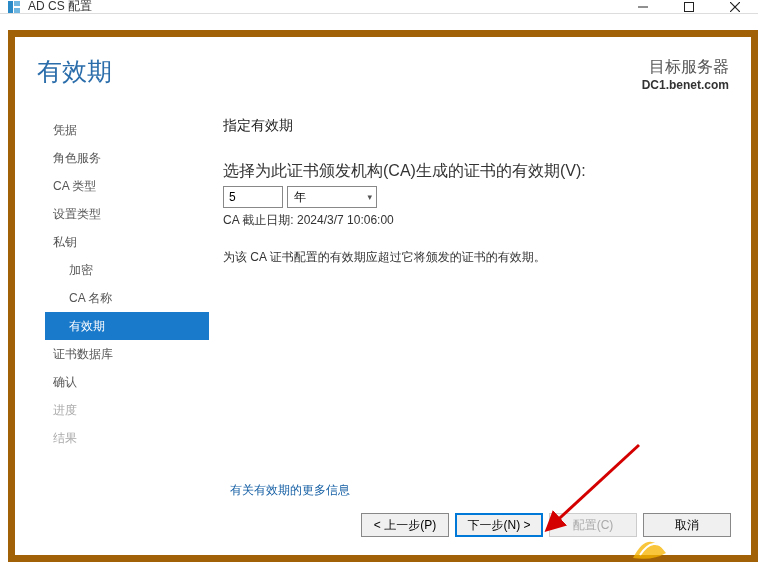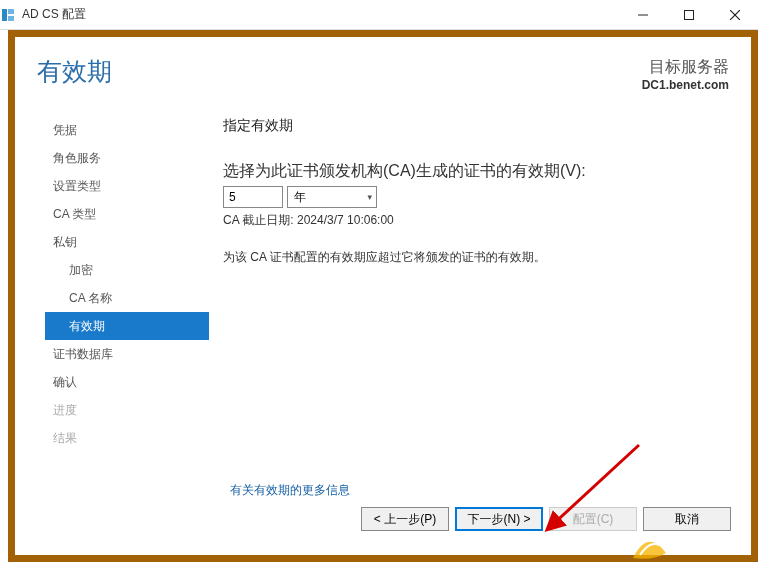--- a/index.html
+++ b/index.html
@@ -6,24 +6,25 @@
     body {
       font-family: "Microsoft YaHei", "Segoe UI", sans-serif;
       font-size: 12px;
       background: #fff;
       width: 758px;
       height: 565px;
       position: relative;
       overflow: hidden;
     }
     .titlebar {
-      height: 30px;
+      height: 14px;
       display: flex;
       align-items: center;
       border-bottom: 1px solid #ddd;
+      padding-left: 6px;
     }
     .titlebar-icon {
       width: 16px; height: 16px;
       margin-right: 6px;
       display: flex; align-items: center; justify-content: center;
     }
     .titlebar-title {
       font-size: 12px;
       color: #333;
       flex-grow: 1;
@@ -147,21 +148,21 @@
       position: absolute;
       left: 215px;
       bottom: 56px;
       color: #1760a5;
       font-size: 12px;
       cursor: pointer;
     }
     .button-row {
       position: absolute;
       right: 20px;
-      bottom: 24px;
+      bottom: 18px;
       display: flex;
       gap: 6px;
     }
     .btn {
       min-width: 88px;
       height: 24px;
       border: 1px solid #888;
       background: #f0f0f0;
       font-size: 12px;
       font-family: inherit;
@@ -230,22 +231,22 @@
     <div class="target-block">
       <div class="target-label">目标服务器</div>
       <div class="target-server">DC1.benet.com</div>
     </div>
   </div>
 
   <div class="body-row">
     <div class="sidebar">
       <div class="nav-item">凭据</div>
       <div class="nav-item">角色服务</div>
+      <div class="nav-item">CA 类型</div>
       <div class="nav-item">设置类型</div>
-      <div class="nav-item">CA 类型</div>
       <div class="nav-item">私钥</div>
       <div class="nav-item sub">加密</div>
       <div class="nav-item sub2">CA 名称</div>
       <div class="nav-item active">有效期</div>
       <div class="nav-item">证书数据库</div>
       <div class="nav-item">确认</div>
       <div class="nav-item disabled">进度</div>
       <div class="nav-item disabled">结果</div>
     </div>
 

